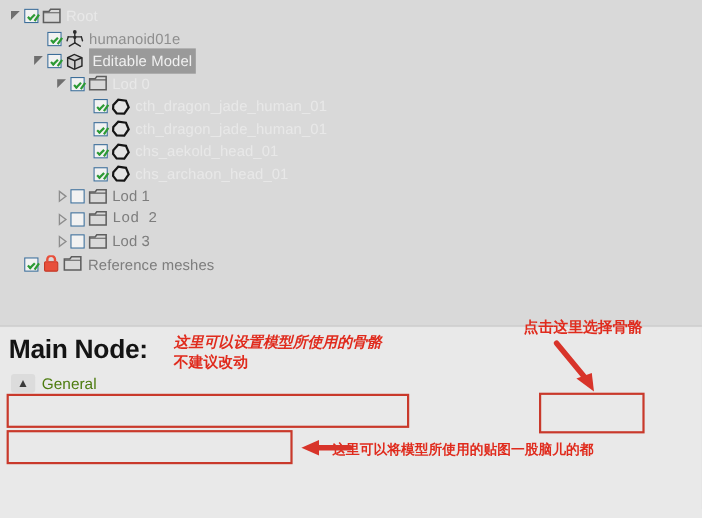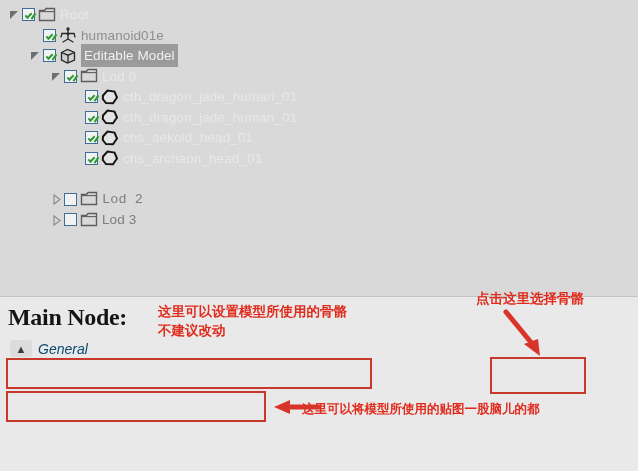--- a/index.html
+++ b/index.html
@@ -55,30 +55,30 @@
   .divider2{
     position:absolute;left:0;top:297px;width:638px;height:1px;background:#ececec;
   }
 
   
   .props{
     position:absolute;left:0;top:298px;width:638px;height:173px;background:#e9e9e9;
   }
   .main-node-title{
     position:absolute;left:8px;top:6px;
-    font-family:Liberation Serif, serif;
+    font-family:Liberation Sans, sans-serif;
     font-size:24px;font-weight:bold;color:#141414;letter-spacing:-.3px;
   }
   .general-row{position:absolute;left:10px;top:42px;display:flex;align-items:center;}
   .collapse-btn{
     width:22px;height:17px;border-radius:3px;background:#dcdcdc;
     display:flex;align-items:center;justify-content:center;
     font-size:11px;color:#3a3a3a;margin-right:6px;
   }
-  .general-label{font-size:14px;color:#0c4a6e;font-style:italic;}
+  .general-label{font-size:14px;color:#4d7c0f;}
 
   
   .red-box{position:absolute;border:2px solid #c9392b;box-sizing:border-box;}
   .ann{
     position:absolute;color:#e02b1d;font-weight:bold;
     font-family:"DejaVu Sans","Liberation Sans",sans-serif;
     font-size:13.5px;line-height:17px;white-space:pre;
   }
   .ann-sm{font-size:12.5px;line-height:16px;}
 </style>
@@ -180,20 +180,33 @@
       <div class="tree-row" style="top: 147.5px; left: 71px;">
         <div class="twisty"></div>
         <div class="cbox checked"></div>
         <div class="ico">
           <svg width="18" height="16" viewBox="0 0 18 16">
             <path d="M2 6.5 L6.5 1.6 L13.5 2.6 L16 8.5 L12 14.2 L5 14 L1.8 10 Z" fill="#e4e4e4" stroke="#151515" stroke-width="2"></path>
           </svg>
         </div>
         <div class="tlabel white">chs_archaon_head_01</div>
       </div>
+      <div class="tree-row" style="top: 168px; left: 50px;">
+        <div class="twisty"><svg width="13" height="13" viewBox="0 0 13 13">
+            <polygon points="4,2 10,6.5 4,11" fill="none" stroke="#8d8d8d" stroke-width="1.2"></polygon>
+          </svg></div>
+        <div class="cbox"></div>
+        <div class="ico">
+          <svg width="18" height="15" viewBox="0 0 18 15">
+            <path d="M1.5 3.5 L6.5 3.5 L8 1.5 L16.5 1.5 L16.5 13.5 L1.5 13.5 Z" fill="#d9d9d9" stroke="#5e5e5e" stroke-width="1.4"></path>
+            <path d="M1.5 4.6 L16.5 4.6" stroke="#5e5e5e" stroke-width="1.1"></path>
+          </svg>
+        </div>
+        <div class="tlabel dark">Lod 1</div>
+      </div>
       <div class="tree-row" style="top: 188.5px; left: 50px; font-family: Liberation Mono, monospace;">
         <div class="twisty"><svg width="13" height="13" viewBox="0 0 13 13">
             <polygon points="4,2 10,6.5 4,11" fill="none" stroke="#8d8d8d" stroke-width="1.2"></polygon>
           </svg></div>
         <div class="cbox"></div>
         <div class="ico">
           <svg width="18" height="15" viewBox="0 0 18 15">
             <path d="M1.5 3.5 L6.5 3.5 L8 1.5 L16.5 1.5 L16.5 13.5 L1.5 13.5 Z" fill="#d9d9d9" stroke="#5e5e5e" stroke-width="1.4"></path>
             <path d="M1.5 4.6 L16.5 4.6" stroke="#5e5e5e" stroke-width="1.1"></path>
           </svg>
@@ -205,20 +218,33 @@
             <polygon points="4,2 10,6.5 4,11" fill="none" stroke="#8d8d8d" stroke-width="1.2"></polygon>
           </svg></div>
         <div class="cbox"></div>
         <div class="ico">
           <svg width="18" height="15" viewBox="0 0 18 15">
             <path d="M1.5 3.5 L6.5 3.5 L8 1.5 L16.5 1.5 L16.5 13.5 L1.5 13.5 Z" fill="#d9d9d9" stroke="#5e5e5e" stroke-width="1.4"></path>
             <path d="M1.5 4.6 L16.5 4.6" stroke="#5e5e5e" stroke-width="1.1"></path>
           </svg>
         </div>
         <div class="tlabel dark">Lod 3</div>
+      </div>
+      <div class="tree-row" style="top: 229.5px; left: 8px;">
+        <div class="twisty"></div>
+        <div class="cbox checked"></div>
+        <div class="ico" style="width: 38px;">
+          <svg width="38" height="16" viewBox="0 0 38 16">
+            <rect x="2.5" y="6" width="12" height="8.5" rx="1" fill="#e8503c" stroke="#c43a28" stroke-width="1"></rect>
+            <path d="M5 6 L5 4 A3.5 3.5 0 0 1 12 4 L12 6" fill="none" stroke="#e8503c" stroke-width="2.2"></path>
+            <path d="M20.5 3.5 L25.5 3.5 L27 1.5 L35.5 1.5 L35.5 13.5 L20.5 13.5 Z" fill="#d9d9d9" stroke="#5e5e5e" stroke-width="1.4"></path>
+            <path d="M20.5 4.6 L35.5 4.6" stroke="#5e5e5e" stroke-width="1.1"></path>
+          </svg>
+        </div>
+        <div class="tlabel dark">Reference meshes</div>
       </div>
     </div>
 
   <div class="divider"></div>
   <div class="divider2"></div>
 
   <div class="props">
 
     <div class="main-node-title">Main Node:</div>
 
@@ -226,21 +252,21 @@
       <div class="collapse-btn">▲</div>
       <div class="general-label">General</div>
     </div>
 
   </div>
 
   <div class="red-box" style="left:6px;top:358px;width:366px;height:31px;"></div>
   <div class="red-box" style="left:6px;top:391px;width:260px;height:31px;"></div>
   <div class="red-box" style="left:490px;top:357px;width:96px;height:37px;"></div>
 
-  <div class="ann" style="left:158px;top:303px;">这里可以设置模型所使用的骨骼</div>
+  <div class="ann" style="left:158px;top:303px;font-style:italic;">这里可以设置模型所使用的骨骼</div>
   <div class="ann" style="left:158px;top:322px;text-align:center;">不建议改动</div>
 
   <div class="ann" style="left:453px;top:290px;margin-left:23px;">点击这里选择骨骼</div>
 
   <div class="ann ann-sm" style="left:302px;top:401px;">这里可以将模型所使用的贴图一股脑儿的都</div>
 
   <svg style="position:absolute;left:498px;top:308px;" width="60" height="52">
     <line x1="8" y1="4" x2="36" y2="38" stroke="#d8342a" stroke-width="5" stroke-linecap="round"></line>
     <polygon points="42,48 26,36 40,31" fill="#d8342a"></polygon>
   </svg>

